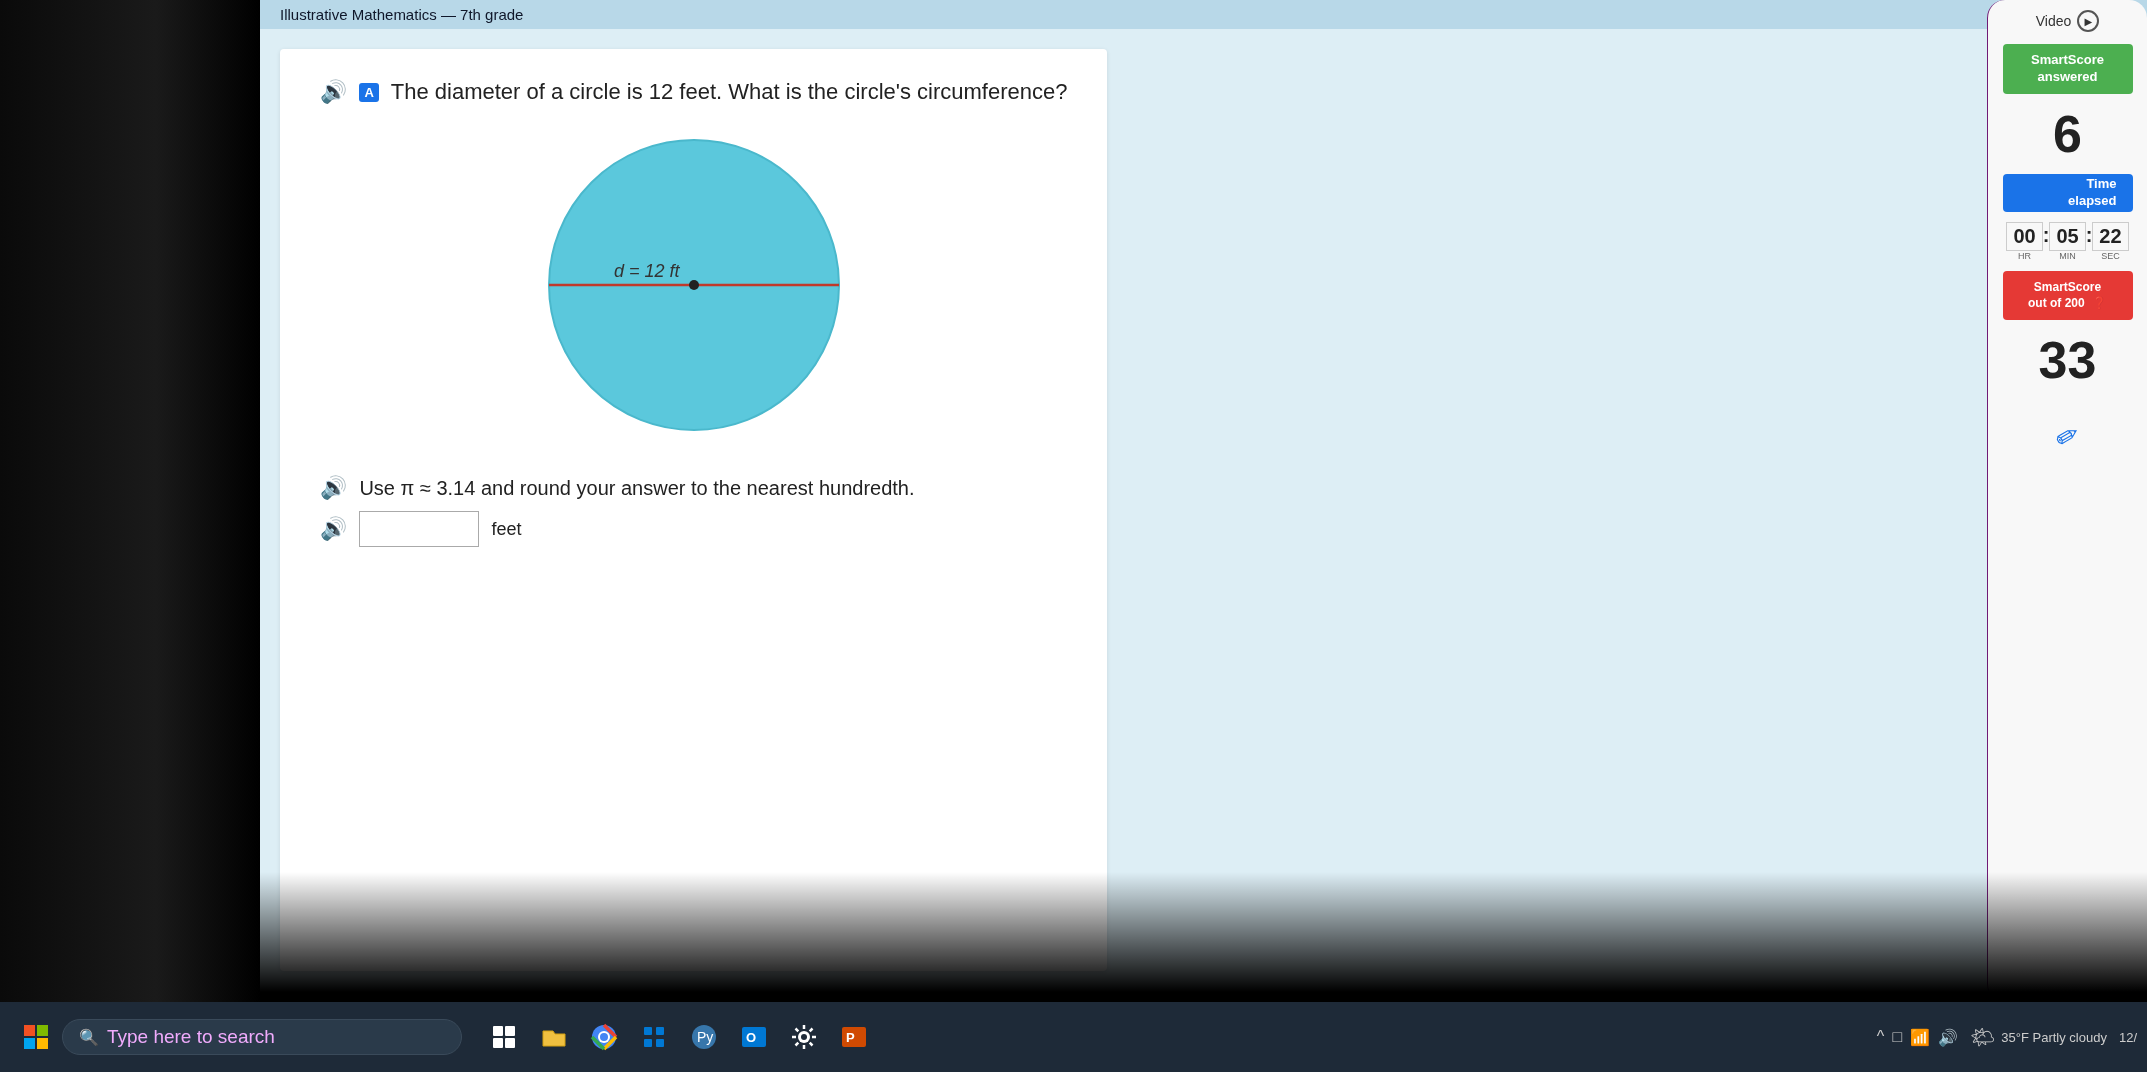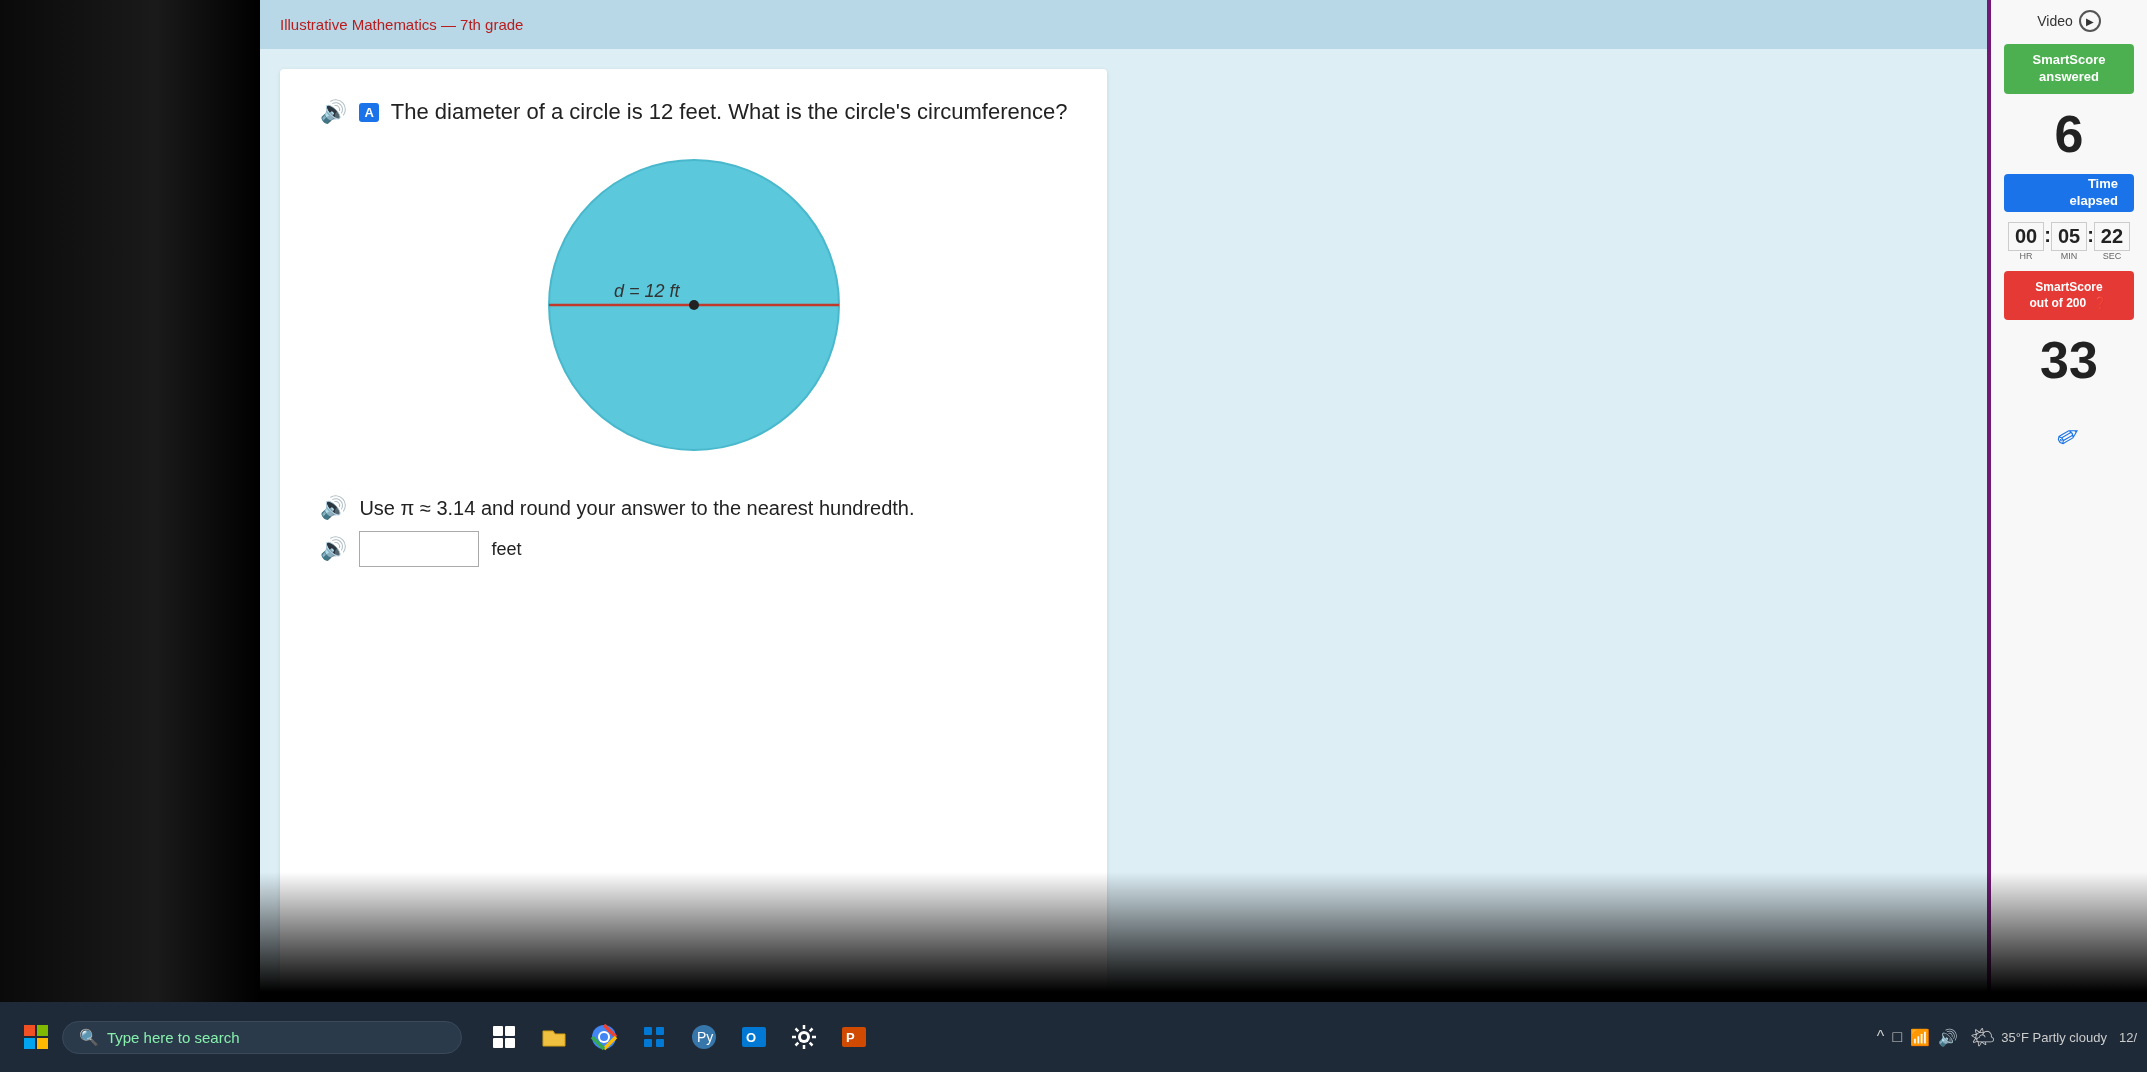--- a/index.html
+++ b/index.html
@@ -99,27 +99,28 @@
       color: #222;
     }
 
     
     .right-sidebar {
       position: absolute;
       right: 0;
       top: 0;
       width: 160px;
       background: #f8f8f8;
-      border-left: 4px solid #701a75;
+      border-left: 1px solid #701a75;
       padding: 10px;
       display: flex;
       flex-direction: column;
       align-items: center;
       gap: 10px;
       height: 100%;
+      border-radius: 18px;
     }
 
     .video-btn {
       display: flex;
       align-items: center;
       gap: 6px;
       font-size: 14px;
       color: #333;
       cursor: pointer;
       margin-bottom: 2px;
@@ -261,22 +262,22 @@
       width: 400px;
       gap: 8px;
     }
 
     .search-icon-tb {
       color: #aaa;
       font-size: 16px;
     }
 
     .search-text-tb {
-      color: #86efac;
-      font-size: 15px;
+      color: #f0abfc;
+      font-size: 19px;
     }
 
     .taskbar-icons {
       display: flex;
       align-items: center;
       gap: 6px;
       margin-left: 20px;
     }
 
     .taskbar-icon {
@@ -340,23 +341,23 @@
       background: #fff;
       margin: 20px 180px 20px 20px;
       padding: 30px 40px;
       border-radius: 4px;
       box-shadow: 0 1px 4px rgba(0,0,0,0.1);
       min-height: 500px;
     }
 
     .header-bar {
       background: #b8d8e8;
-      padding: 16px 20px;
+      padding: 6px 20px;
       font-size: 15px;
-      color: #b91c1c;
+      color: #0f172a;
       position: relative;
     }
   </style>
 </head>
 <body>
 
 <div class="left-overlay"></div>
 
 <div class="bottom-overlay"></div>
 

